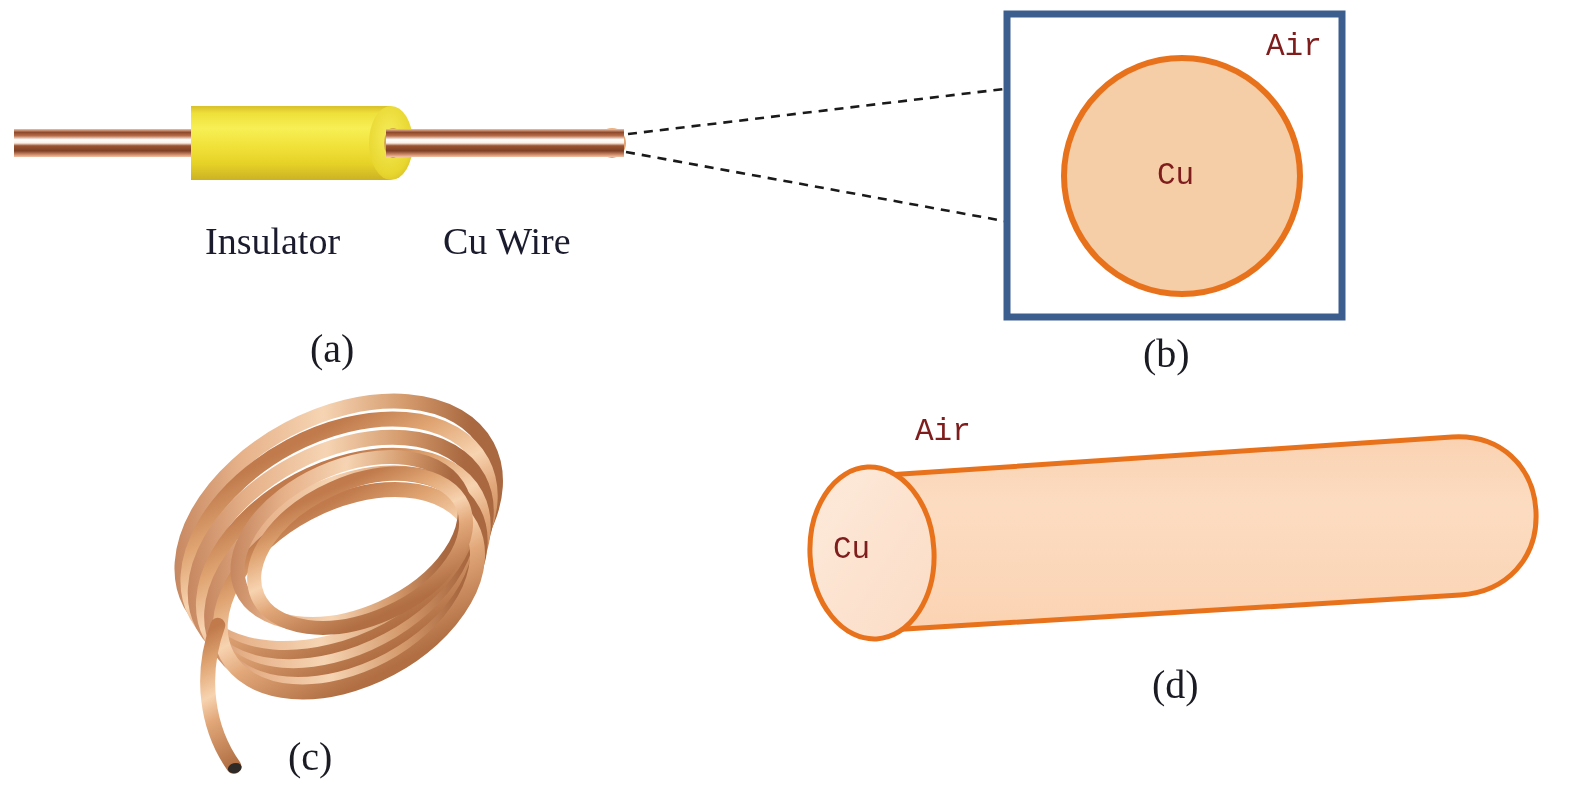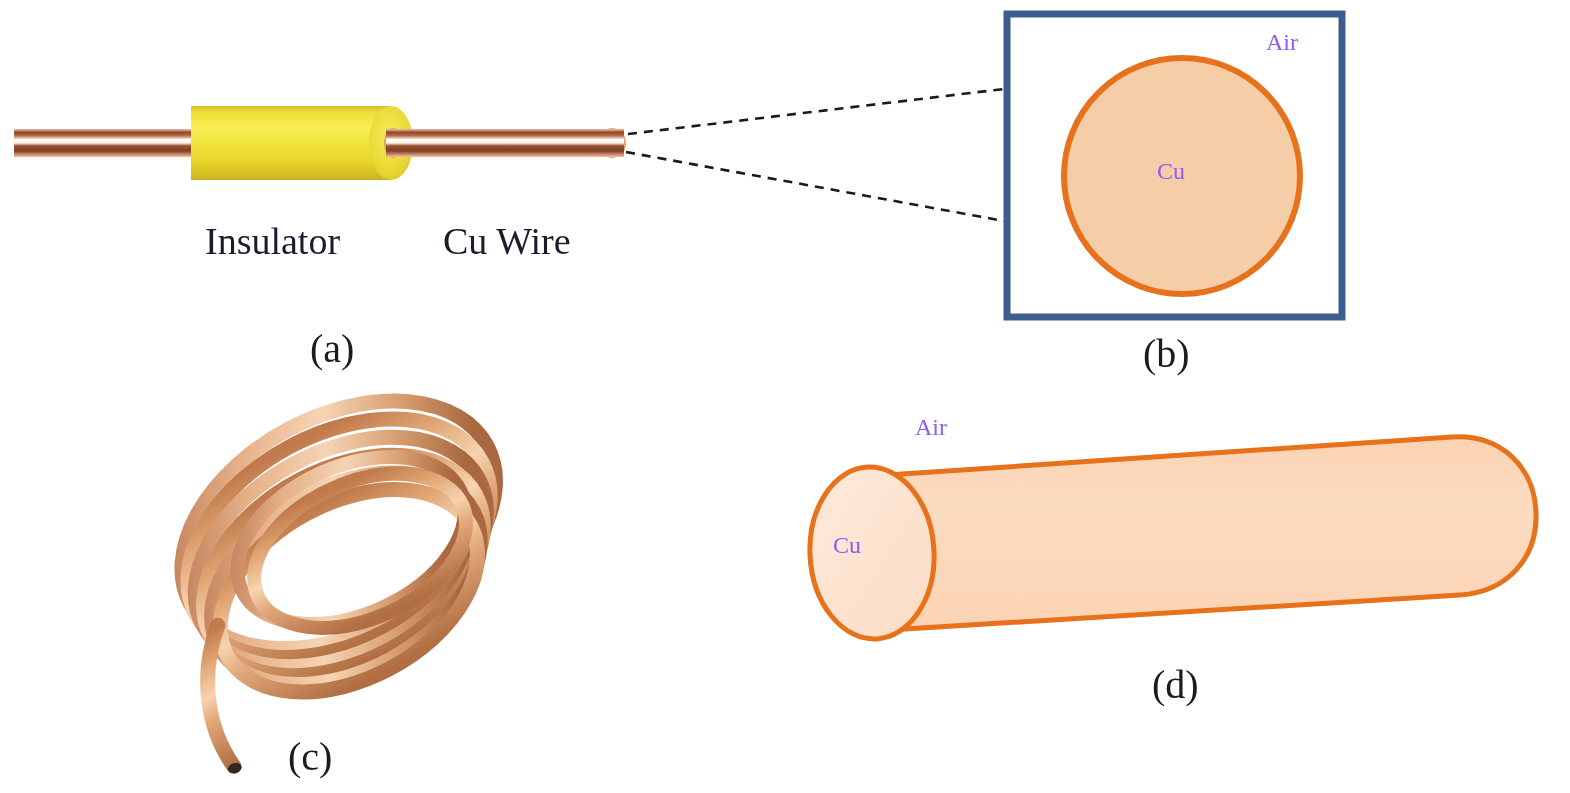--- a/index.html
+++ b/index.html
@@ -30,23 +30,23 @@
   }
   .part-label {
     position: absolute;
     font-family: "Liberation Serif", serif;
     font-size: 38px;
     color: #1b1b2e;
     white-space: nowrap;
   }
   .mat-label {
     position: absolute;
-    font-family: Liberation Serif, serif;
-    font-size: 24px;
-    color: #8b5cf6;
+    font-family: Liberation Mono, monospace;
+    font-size: 31px;
+    color: #7f1d1d;
     white-space: nowrap;
   }
   svg { display: block; }
 </style>
 </head>
 <body>
 
 <div id="figure">
 
   <svg width="1570" height="793" viewBox="0 0 1570 793">

